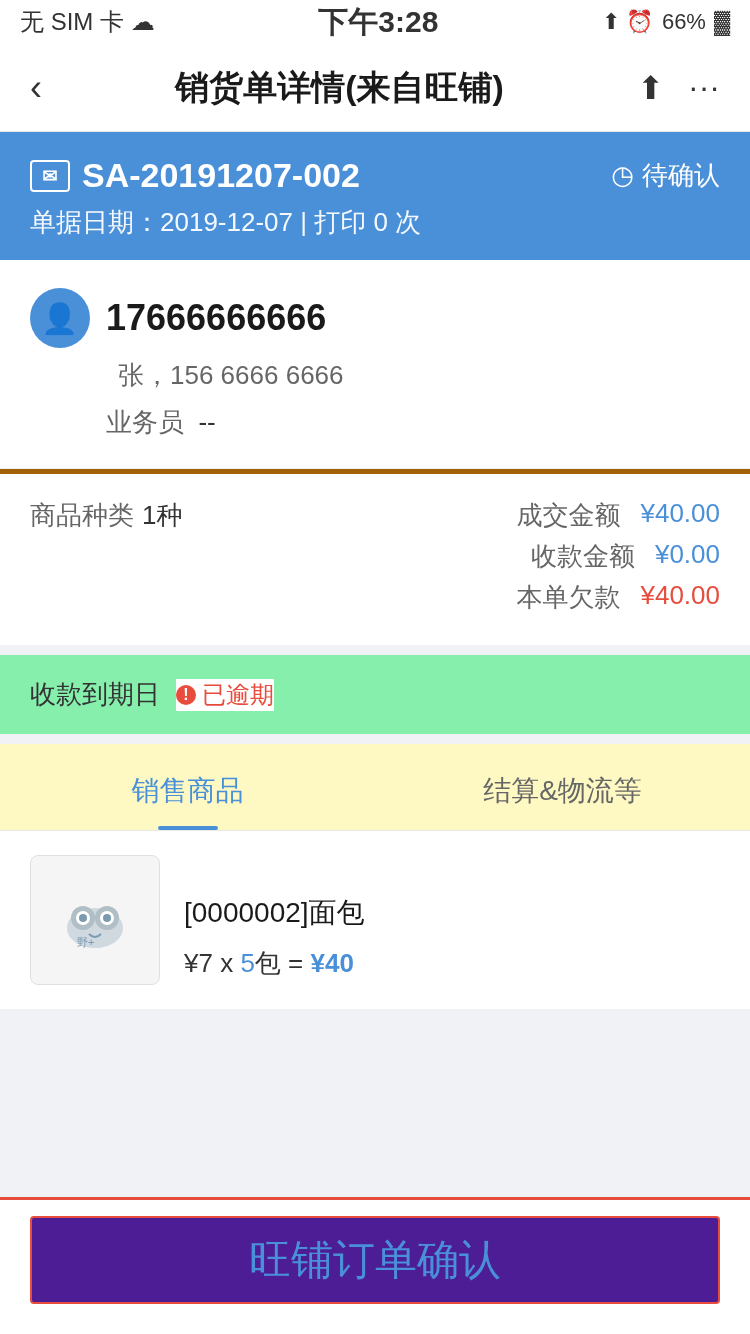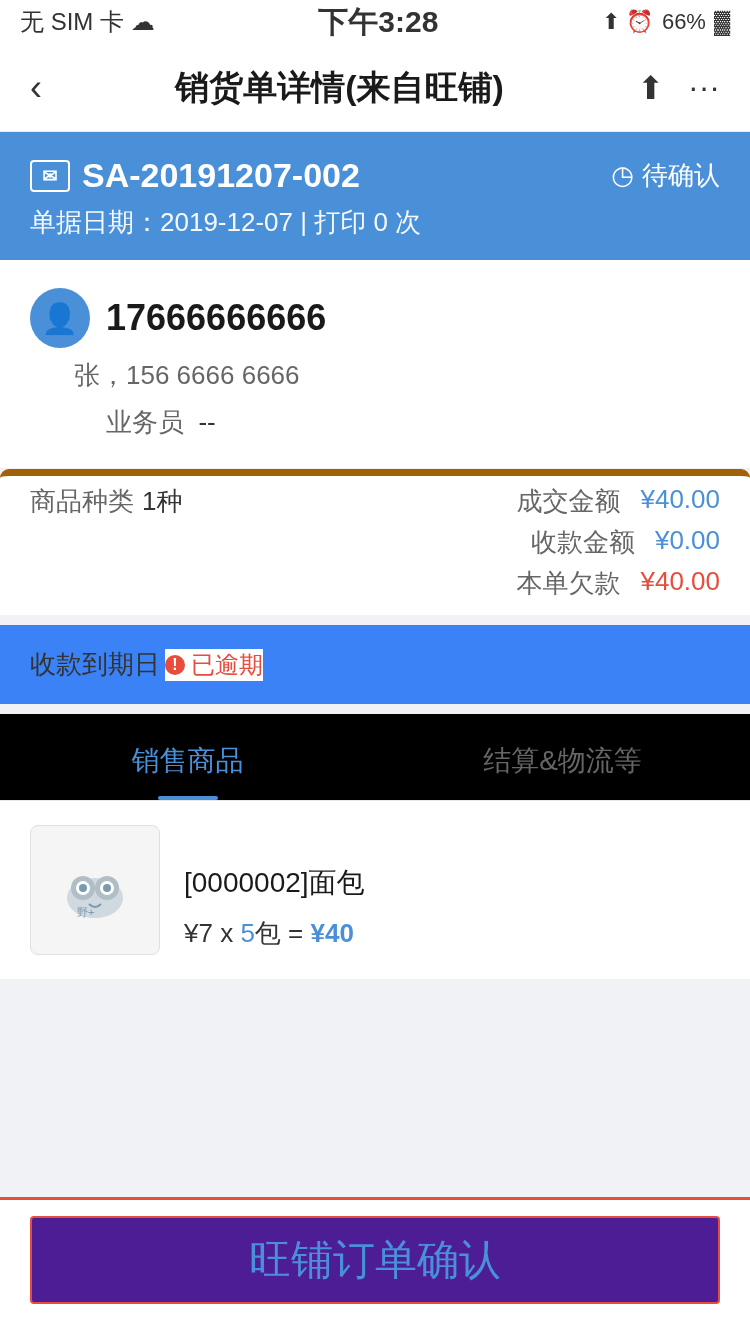--- a/index.html
+++ b/index.html
@@ -97,60 +97,59 @@
       border-radius: 50%;
       background: #4a90d9;
       display: flex;
       align-items: center;
       justify-content: center;
       color: #fff;
       font-size: 30px;
       flex-shrink: 0;
     }
     .customer-name { font-size: 36px; font-weight: 600; color: #1a1a1a; }
-    .customer-sub { font-size: 26px; color: #666; margin-left: 44px; margin-bottom: 12px; }
+    .customer-sub { font-size: 26px; color: #666; margin-left: 88px; margin-bottom: 12px; }
     .customer-meta {
       display: flex;
       gap: 60px;
       margin-left: 76px;
       font-size: 26px;
       color: #333;
     }
     .meta-label { color: #666; }
     
     .info-section {
       background: #fff;
-      padding: 8px 30px;
-      border-top: 7px solid #a16207;
+      padding: 24px 30px;
+      border-top: 5px solid #a16207;
       border-bottom: 10px solid #f0f2f5;
-      border-radius: 9px;
     }
     .info-grid {
       display: flex;
       justify-content: space-between;
       align-items: flex-start;
     }
     .info-left { font-size: 26px; color: #333; }
     .info-right { text-align: center; font-size: 26px; }
     .info-row { display: flex; align-items: center; gap: 8px; margin-bottom: 4px; }
     .info-label { color: #666; }
     .amount-row { display: flex; justify-content: flex-end; gap: 20px; margin-bottom: 6px; }
     .amount-label { color: #666; }
     .amount-value-blue { color: #4a90d9; font-weight: 500; }
     .amount-value-red { color: #e74c3c; font-weight: 500; }
     
     .due-section {
-      background: #3b82f6;
+      background: #86efac;
       padding: 22px 30px;
       font-size: 26px;
       color: #333;
       border-bottom: 10px solid #f0f2f5;
       display: flex;
       align-items: center;
-      gap: 5px;
+      gap: 16px;
     }
     .overdue-badge {
       background: #fff;
       color: #e74c3c;
       font-size: 24px;
       display: flex;
       align-items: center;
       gap: 6px;
     }
     .overdue-dot {
@@ -160,21 +159,21 @@
       border-radius: 50%;
       display: inline-flex;
       align-items: center;
       justify-content: center;
       color: #fff;
       font-size: 16px;
       font-weight: 700;
     }
     
     .tabs-section {
-      background: #000000;
+      background: #fef9c3;
       border-bottom: 1px solid #e8e8e8;
     }
     .tabs-row {
       display: flex;
       border-bottom: none;
     }
     .tab-item {
       flex: 1;
       text-align: center;
       padding: 28px 0 20px;

